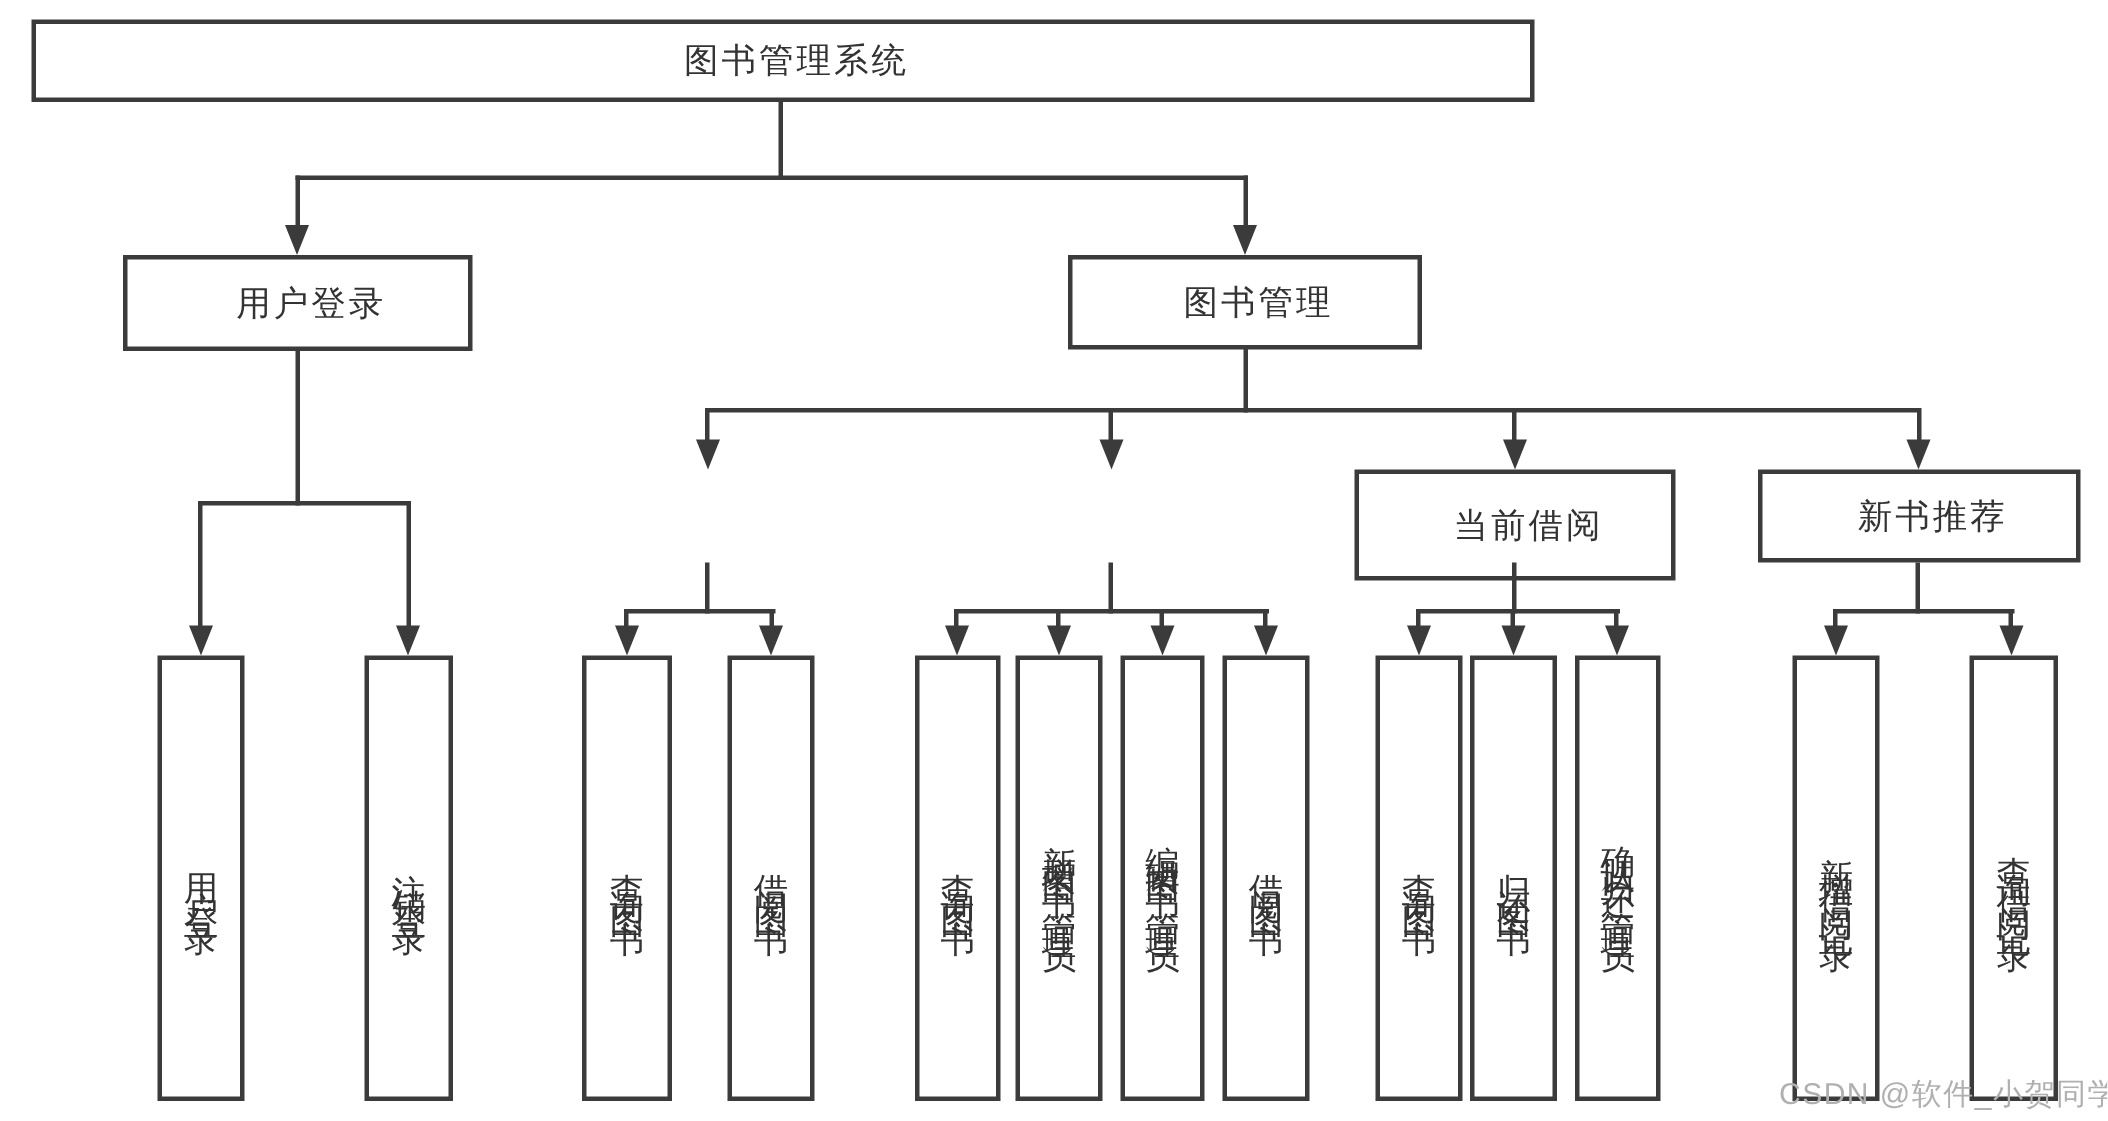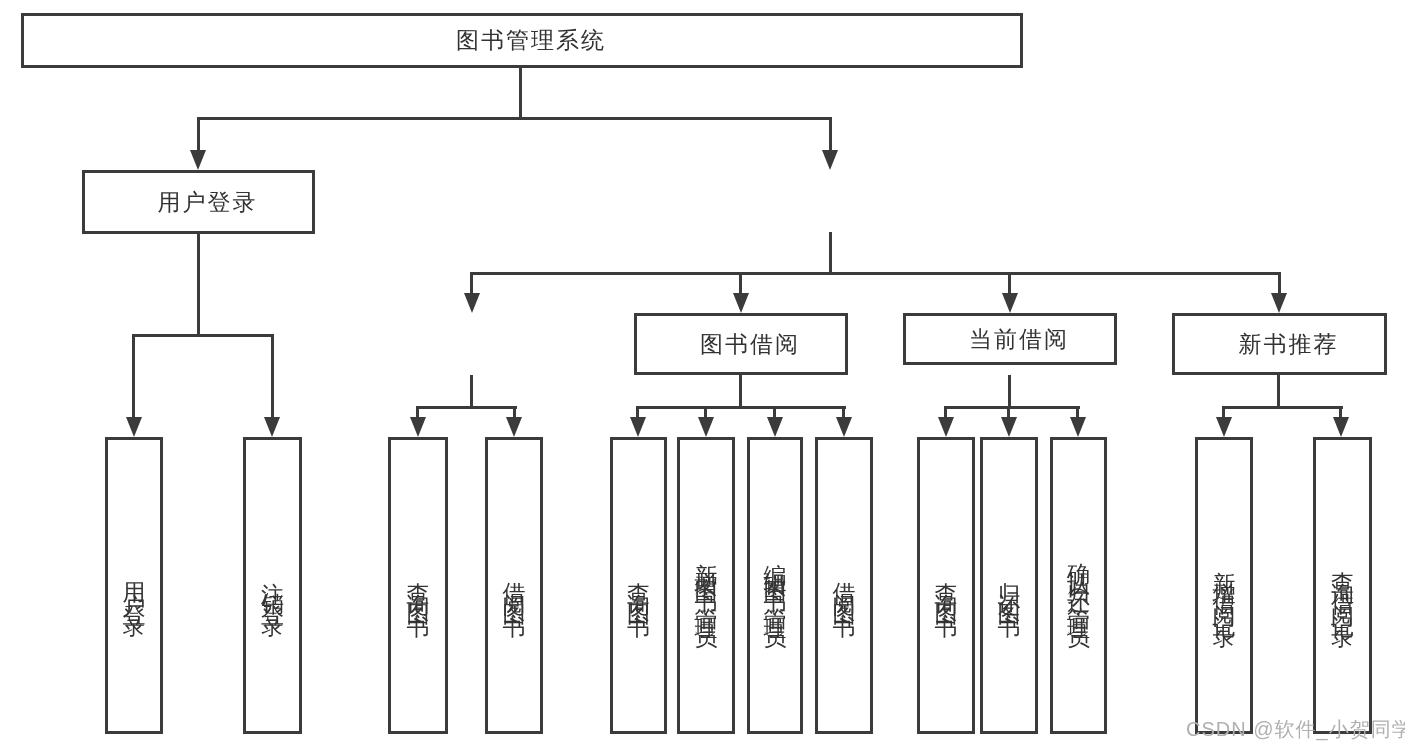--- a/index.html
+++ b/index.html
@@ -49,43 +49,43 @@
   <div class="line vl" style="left:519px;top:68px;height:52px;"></div>
   <div class="line hl" style="left:197px;top:117px;width:635px;"></div>
   <div class="line vl" style="left:197px;top:117px;height:35px;"></div>
   <div class="arrow" style="left:190px;top:150px;"></div>
   <div class="line vl" style="left:829px;top:117px;height:35px;"></div>
   <div class="arrow" style="left:822px;top:150px;"></div>
 
   <div class="box hbox" style="left:82px;top:170px;width:233px;height:64px;">
     <span>用户登录</span>
   </div>
+  <div class="box hbox" style="left:712px;top:170px;width:236px;height:63px;">
+    <span>图书管理</span>
+  </div>
 
   <div class="line vl" style="left:197px;top:234px;height:103px;"></div>
   <div class="line hl" style="left:132px;top:334px;width:141px;"></div>
   <div class="line vl" style="left:132px;top:334px;height:85px;"></div>
   <div class="arrow" style="left:126px;top:417px;"></div>
   <div class="line vl" style="left:271px;top:334px;height:85px;"></div>
   <div class="arrow" style="left:264px;top:417px;"></div>
 
   <div class="line vl" style="left:829px;top:232px;height:43px;"></div>
   <div class="line hl" style="left:470px;top:272px;width:810px;"></div>
   <div class="line vl" style="left:470px;top:272px;height:23px;"></div>
   <div class="arrow" style="left:464px;top:293px;"></div>
   <div class="line vl" style="left:739px;top:272px;height:23px;"></div>
   <div class="arrow" style="left:733px;top:293px;"></div>
   <div class="line vl" style="left:1008px;top:272px;height:23px;"></div>
   <div class="arrow" style="left:1002px;top:293px;"></div>
   <div class="line vl" style="left:1278px;top:272px;height:23px;"></div>
   <div class="arrow" style="left:1271px;top:293px;"></div>
 
-  <div class="box hbox" style="left:634px;top:313px;width:214px;height:62px;">
-    <span>图书借阅</span>
-  </div>
-  <div class="box hbox" style="left:903px;top:313px;width:214px;height:52px;">
+  <div class="box hbox" style="left:903px;top:313px;width:214px;height:74px;">
     <span>当前借阅</span>
   </div>
   <div class="box hbox" style="left:1172px;top:313px;width:215px;height:62px;">
     <span>新书推荐</span>
   </div>
 
   <div class="line vl" style="left:470px;top:375px;height:34px;"></div>
   <div class="line hl" style="left:416px;top:406px;width:101px;"></div>
   <div class="line vl" style="left:416px;top:406px;height:13px;"></div>
   <div class="arrow" style="left:410px;top:417px;"></div>

